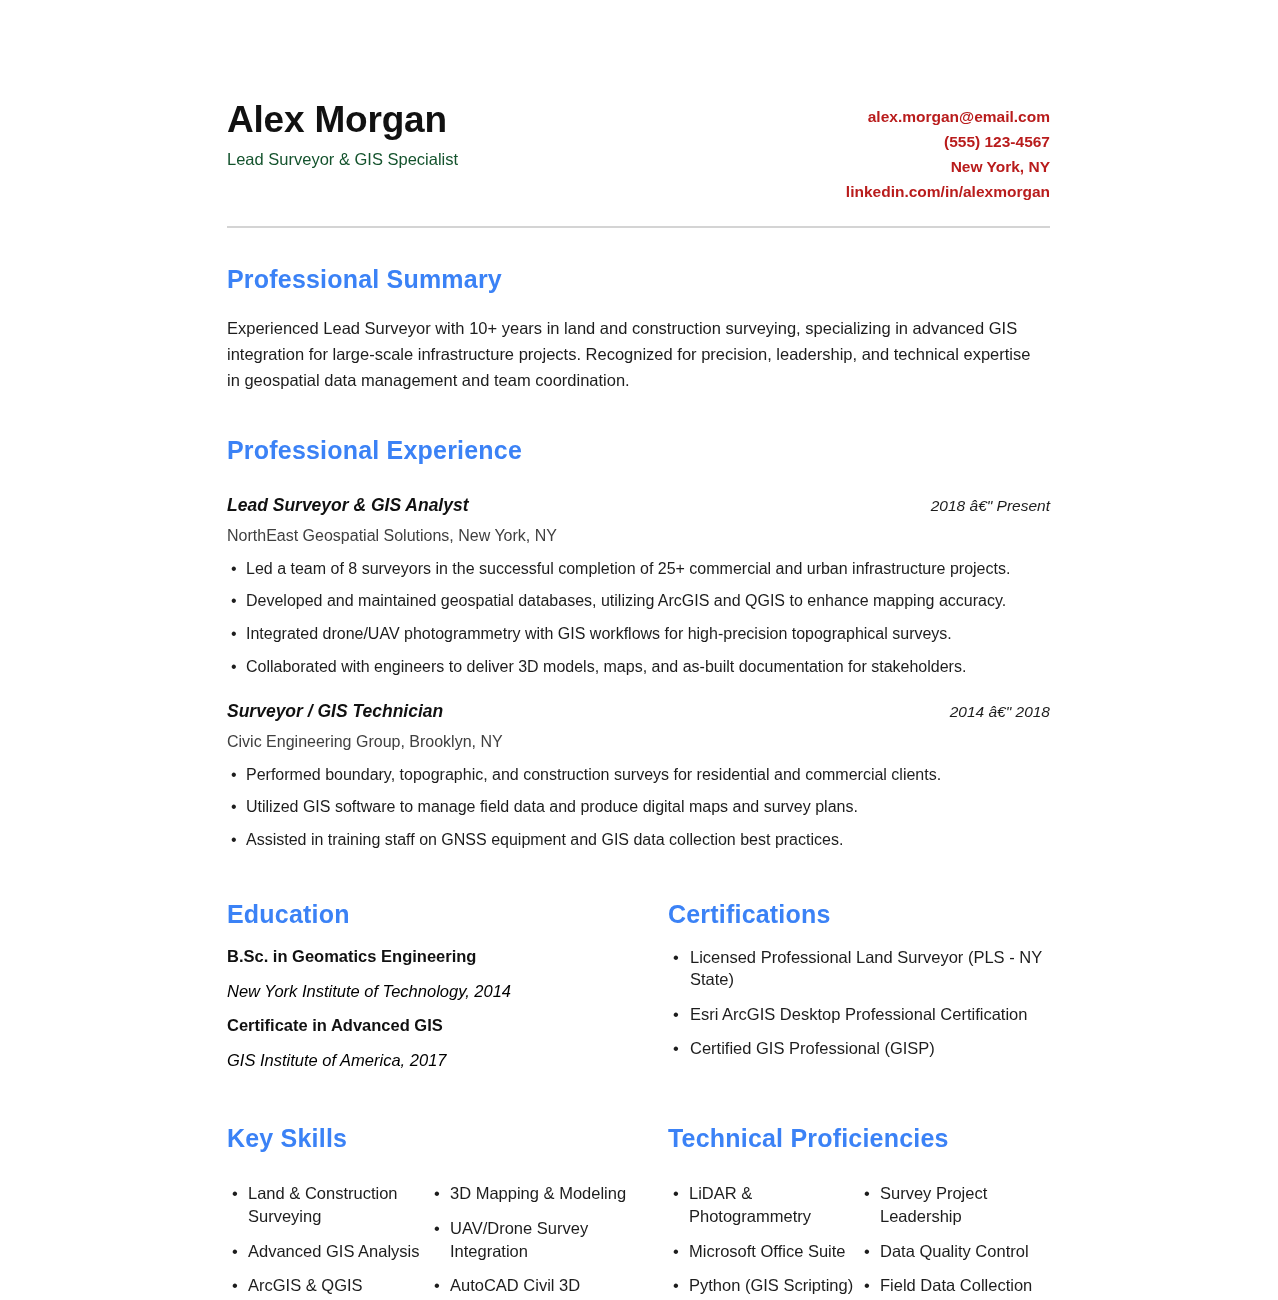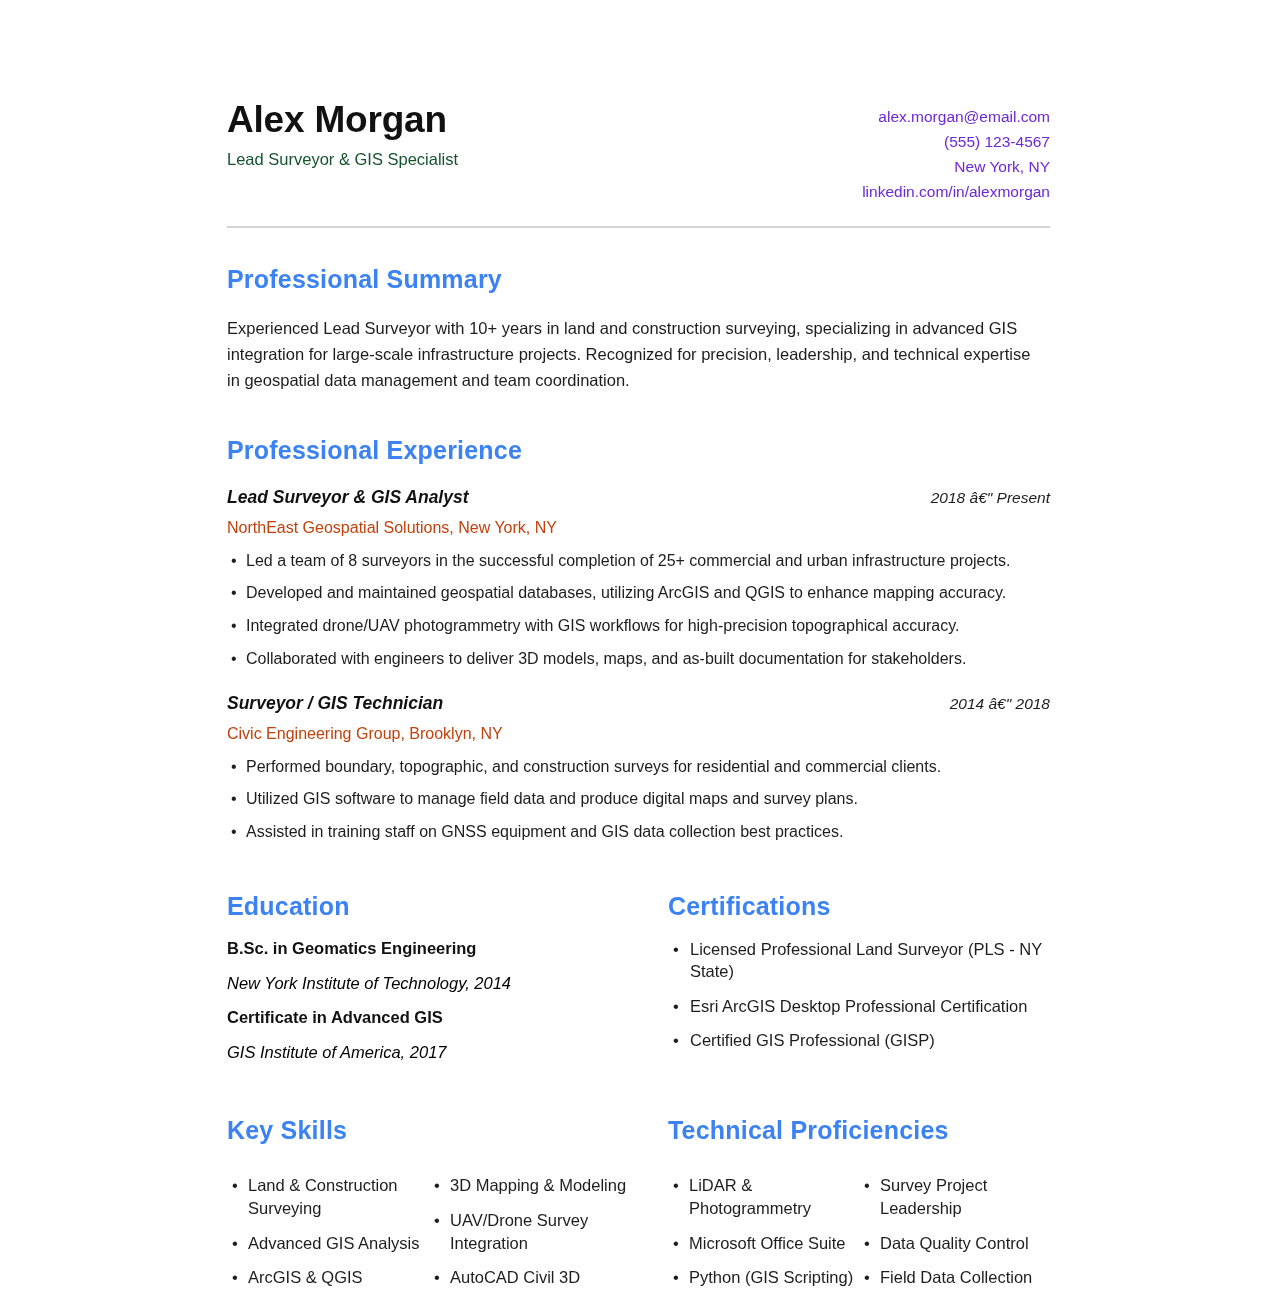--- a/index.html
+++ b/index.html
@@ -52,22 +52,23 @@
     margin: 0;
   }
   .contact-block {
     flex: 0 0 auto;
     text-align: right;
     padding-top: 4px;
   }
   .contact-line {
     font-size: 15.5px;
     line-height: 1.62;
-    color: #6d28d9;
+    color: #b91c1c;
     white-space: nowrap;
+    font-weight: bold;
   }
   .header-rule {
     height: 2px;
     background: #d4d4d4;
     margin-top: 22px;
     width: 823px;
   }
 
   
   .section { margin-top: 0; }
@@ -85,21 +86,21 @@
     font-size: 16.5px;
     line-height: 1.55;
     color: #1d1d1d;
     margin: 22px 0 0 0;
     max-width: 820px;
   }
 
   
   .experience-section { padding-top: 42px; }
   .job { margin-top: 24px; }
-  .job:first-of-type { margin-top: 22px; }
+  .job:first-of-type { margin-top: 30px; }
   .job-head {
     display: flex;
     align-items: baseline;
     justify-content: space-between;
   }
   .job-role {
     font-size: 17.5px;
     font-weight: bold;
     font-style: italic;
     color: #111111;
@@ -107,21 +108,21 @@
   }
   .job-dates {
     font-size: 15.5px;
     font-style: italic;
     color: #1d1d1d;
     white-space: nowrap;
     padding-left: 20px;
   }
   .job-company {
     font-size: 16px;
-    color: #c2410c;
+    color: #404040;
     margin-top: 9px;
     line-height: 1.3;
   }
   ul.job-bullets {
     list-style: none;
     margin: 11px 0 0 0;
     padding: 0;
   }
   ul.job-bullets li {
     position: relative;
@@ -249,21 +250,21 @@
           <li>
             <span class="bullet-dot">•</span>
             <span>Led a team of 8 surveyors in the successful completion of 25+ commercial and urban infrastructure projects.</span>
           </li>
           <li>
             <span class="bullet-dot">•</span>
             <span>Developed and maintained geospatial databases, utilizing ArcGIS and QGIS to enhance mapping accuracy.</span>
           </li>
           <li>
             <span class="bullet-dot">•</span>
-            <span>Integrated drone/UAV photogrammetry with GIS workflows for high-precision topographical accuracy.</span>
+            <span>Integrated drone/UAV photogrammetry with GIS workflows for high-precision topographical surveys.</span>
           </li>
           <li>
             <span class="bullet-dot">•</span>
             <span>Collaborated with engineers to deliver 3D models, maps, and as-built documentation for stakeholders.</span>
           </li>
         </ul>
       </div>
 
       <div class="job">
         <div class="job-head">

